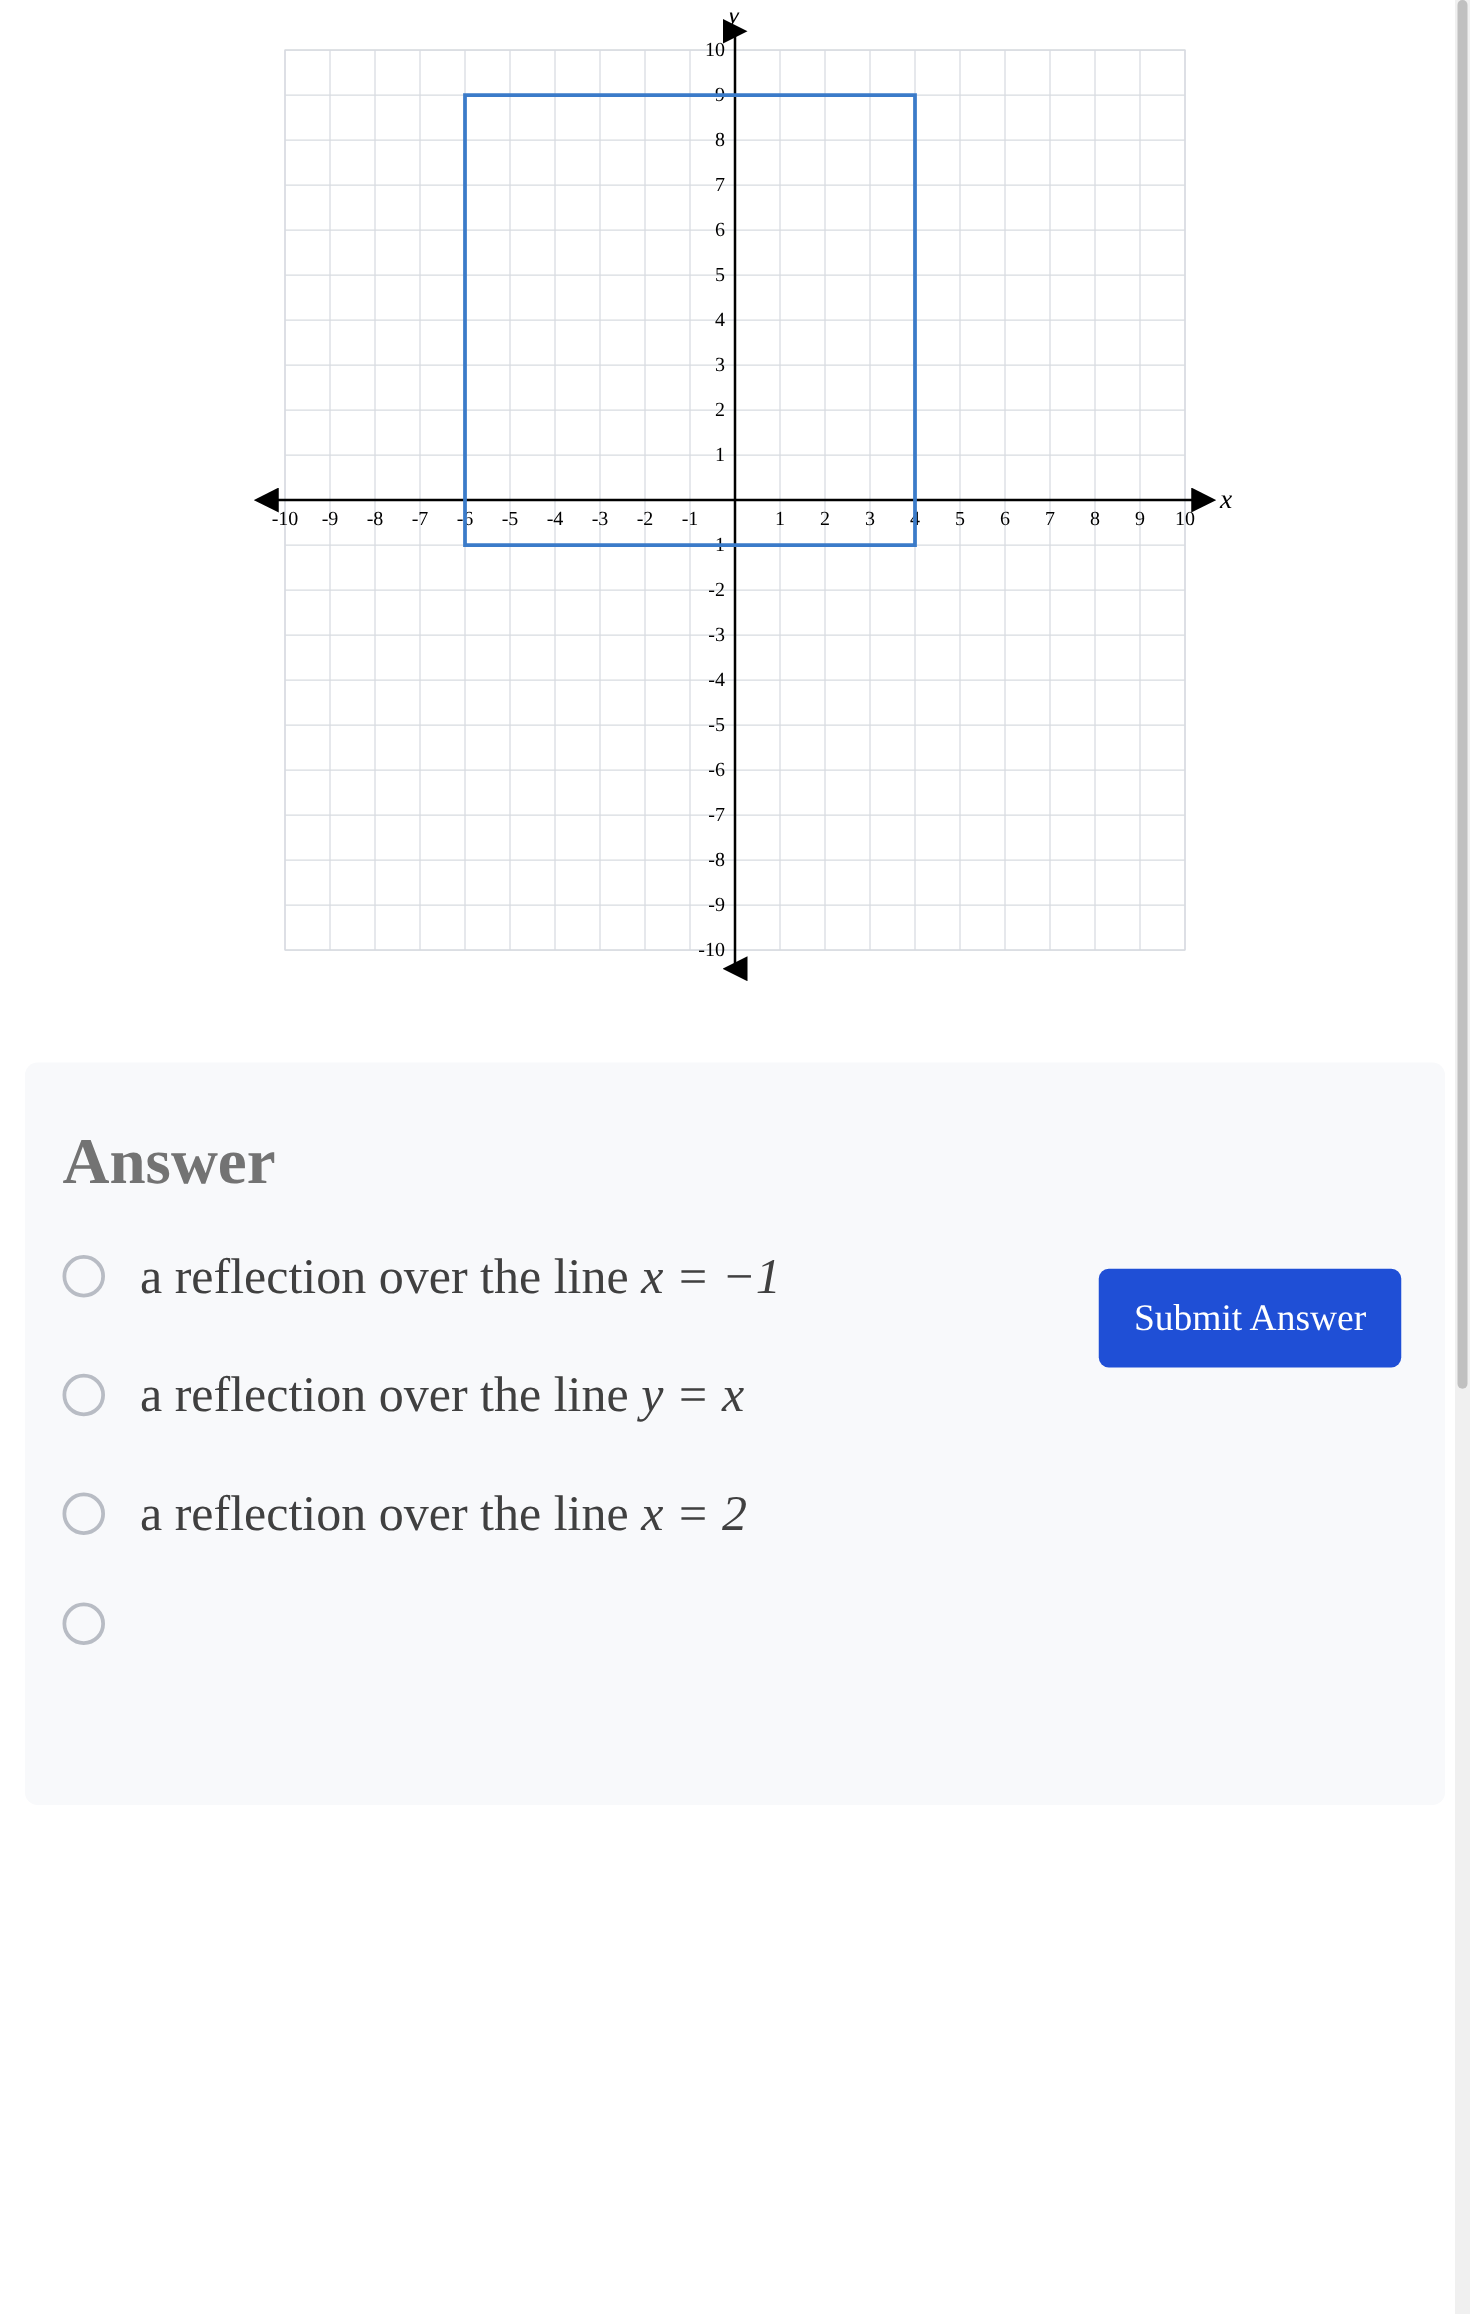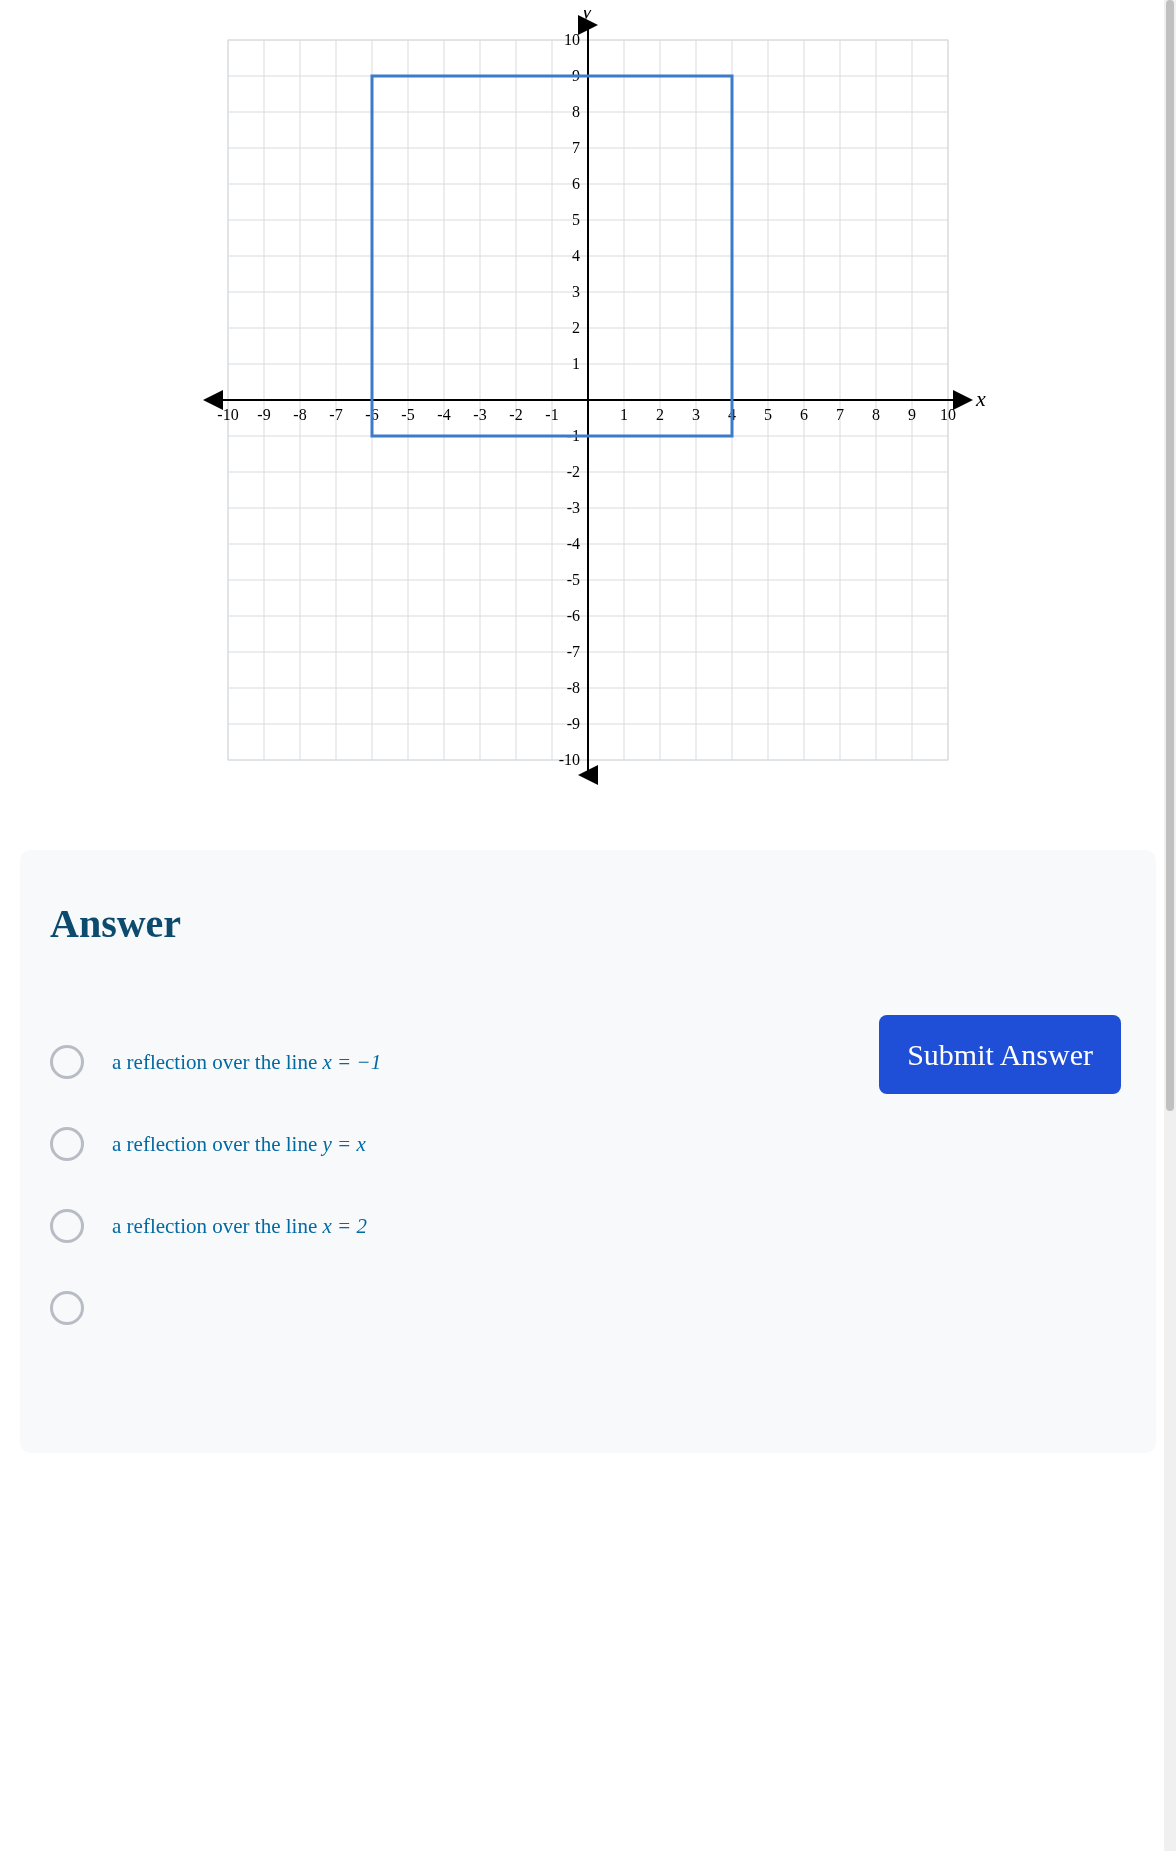--- a/index.html
+++ b/index.html
@@ -16,42 +16,42 @@
     padding-top: 10px;
   }
   .answer-section {
     background: #f8f9fb;
     border-radius: 10px;
     margin: 60px 20px 0 20px;
     padding: 50px 30px 80px 30px;
     position: relative;
   }
   .answer-title {
-    font-size: 40px;
+    font-size: 52px;
     font-weight: bold;
-    margin-bottom: 98px;
-    color: #0c4a6e;
+    margin-bottom: 38px;
+    color: #737373;
   }
   .option {
     display: flex;
     align-items: center;
     margin-bottom: 48px;
     cursor: pointer;
   }
   .radio {
     width: 34px;
     height: 34px;
     border: 3px solid #b8bcc4;
     border-radius: 50%;
     margin-right: 28px;
     flex-shrink: 0;
   }
   .option-text {
-    font-size: 21px;
-    color: #0369a1;
+    font-size: 40px;
+    color: #404040;
   }
   .option-text .math {
     font-style: italic;
   }
   .submit-btn {
     position: absolute;
     right: 35px;
     top: 165px;
     background: #1f4fd6;
     color: #fff;

